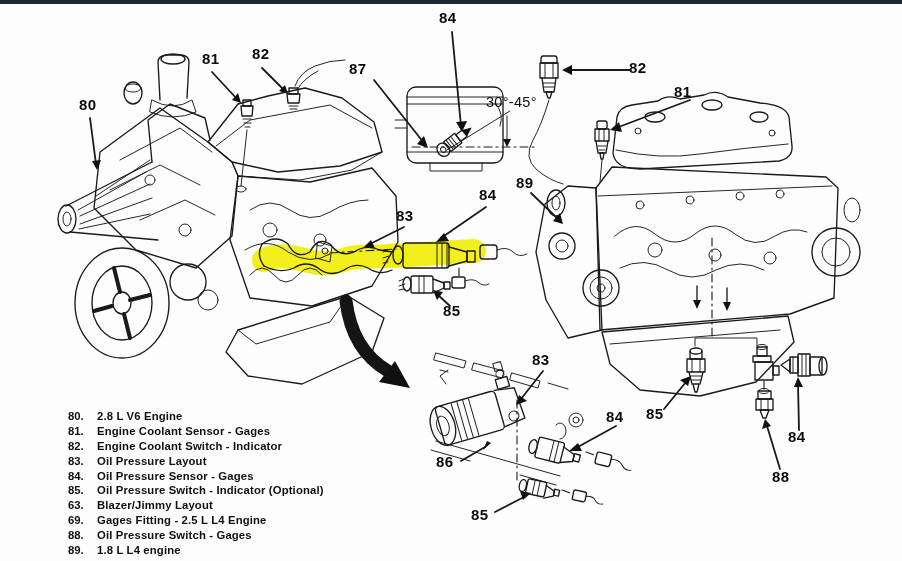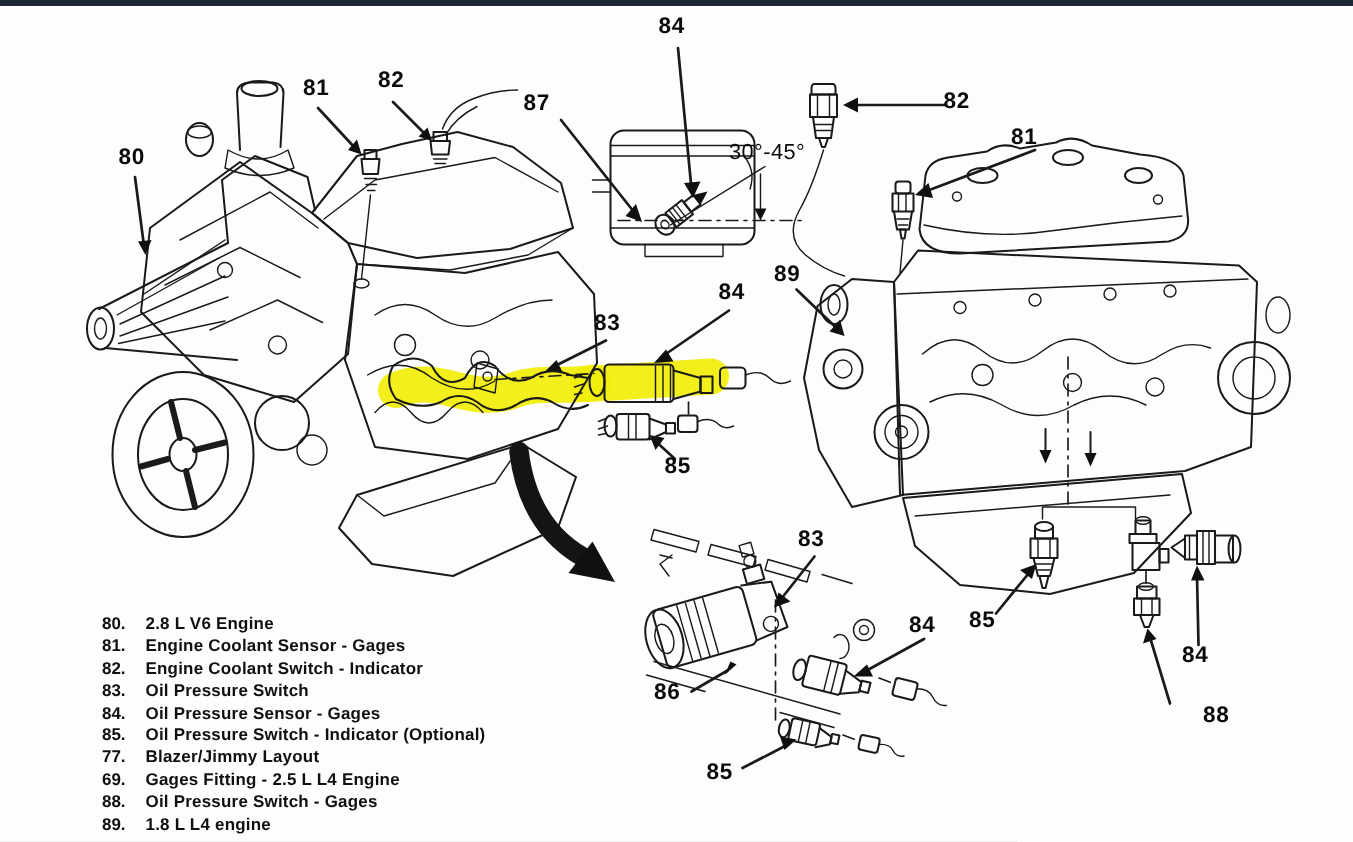--- a/index.html
+++ b/index.html
@@ -353,49 +353,49 @@
   <div class="co" style="left:516px;top:175px">89</div>
   <div class="co" style="left:396px;top:208px">83</div>
   <div class="co" style="left:479px;top:187px">84</div>
   <div class="co" style="left:443px;top:303px">85</div>
   <div class="co" style="left:532px;top:352px">83</div>
   <div class="co" style="left:606px;top:409px">84</div>
   <div class="co" style="left:436px;top:454px">86</div>
   <div class="co" style="left:471px;top:507px">85</div>
   <div class="co" style="left:646px;top:406px">85</div>
   <div class="co" style="left:788px;top:429px">84</div>
-  <div class="co" style="left:802px;top:469px">88</div>
+  <div class="co" style="left:772px;top:469px">88</div>
 
   <div class="legend">
     <div class="lrow">
         <span class="lnum">80.</span>
         <span class="ltxt">2.8 L V6 Engine</span>
       </div>
     <div class="lrow">
         <span class="lnum">81.</span>
         <span class="ltxt">Engine Coolant Sensor - Gages</span>
       </div>
     <div class="lrow">
         <span class="lnum">82.</span>
         <span class="ltxt">Engine Coolant Switch - Indicator</span>
       </div>
     <div class="lrow">
         <span class="lnum">83.</span>
-        <span class="ltxt">Oil Pressure Switch</span>
+        <span class="ltxt">Oil Pressure Layout</span>
       </div>
     <div class="lrow">
         <span class="lnum">84.</span>
         <span class="ltxt">Oil Pressure Sensor - Gages</span>
       </div>
     <div class="lrow">
         <span class="lnum">85.</span>
         <span class="ltxt">Oil Pressure Switch - Indicator (Optional)</span>
       </div>
     <div class="lrow">
-        <span class="lnum">77.</span>
+        <span class="lnum">63.</span>
         <span class="ltxt">Blazer/Jimmy Layout</span>
       </div>
     <div class="lrow">
         <span class="lnum">69.</span>
         <span class="ltxt">Gages Fitting - 2.5 L L4 Engine</span>
       </div>
     <div class="lrow">
         <span class="lnum">88.</span>
         <span class="ltxt">Oil Pressure Switch - Gages</span>
       </div>

